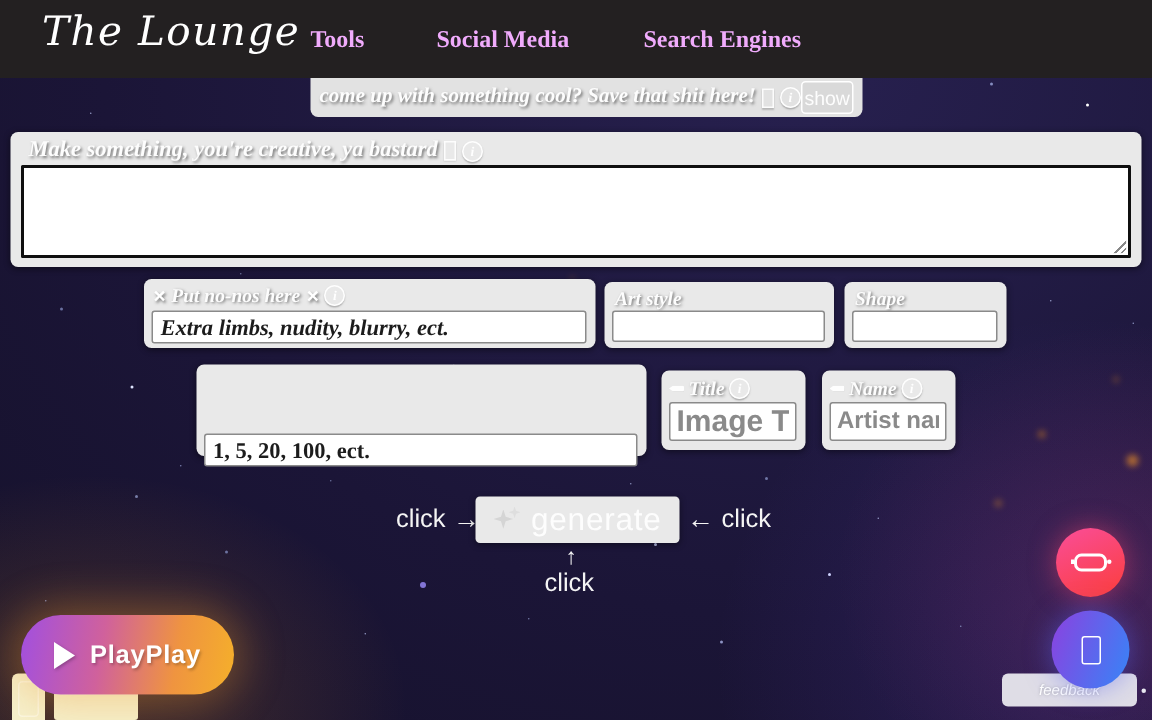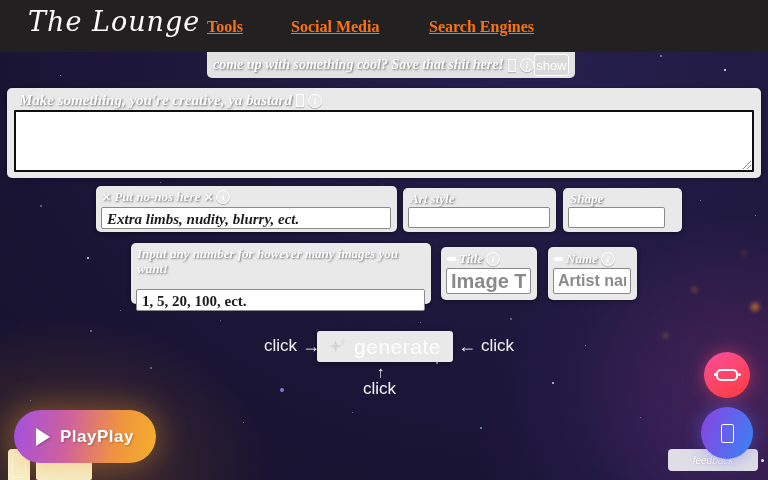--- a/index.html
+++ b/index.html
@@ -21,22 +21,22 @@
     243px 422px #9aa0cc,352px 412px #7a80ae,420px 322px #8a90bd,585px 345px #9aa0cc,
     640px 417px #858cba,700px 200px #9aa0cc,160px 182px #767ca8,30px 400px #8a90bd,
     500px 70px #8a90bd,755px 215px #9198c6,302px 243px #70769f,680px 122px #8a90bd,
     590px 130px #767ca8,220px 320px #6f75a2;}
   .dot-purple{position:absolute;left:280px;top:388px;width:4px;height:4px;border-radius:50%;background:#8f7fe8;opacity:.9;}
   .bokeh{position:absolute;border-radius:50%;filter:blur(2px);}
   
   .nav{position:absolute;left:0;top:0;width:768px;height:52px;background:#232021;z-index:5;}
   .brand{position:absolute;left:28px;top:6px;color:#fff;font-family:"DejaVu Serif",serif;
     font-style:italic;font-size:27px;letter-spacing:1px;}
-  .navlink{position:absolute;top:18px;color:#f97316;font-family:"Liberation Serif",serif;
-    font-weight:bold;font-size:16px;cursor:pointer;text-decoration:underline;}
+  .navlink{position:absolute;top:18px;color:#f0abfc;font-family:"Liberation Serif",serif;
+    font-weight:bold;font-size:16px;cursor:pointer;}
   .nl0{left:207px}.nl1{left:291px}.nl2{left:429px}
   
   .panel{position:absolute;background:#e9e9e9;border-radius:5px;box-shadow:0 1px 4px rgba(0,0,0,.45);}
   .plabel{color:#fdfdfd;font-family:"Liberation Serif",serif;font-style:italic;font-weight:bold;
     text-shadow:1px 1px 2px rgba(90,90,90,.8);white-space:nowrap;display:flex;align-items:center;gap:4px;}
   .info{display:inline-flex;align-items:center;justify-content:center;width:12px;height:12px;
     border:1.5px solid rgba(255,255,255,.95);border-radius:50%;color:#fff;font-size:9px;
     font-family:"Liberation Serif",serif;font-style:italic;flex:0 0 auto;cursor:pointer;
     text-shadow:none;box-shadow:0 1px 1px rgba(120,120,120,.5);}
   .tofu{display:inline-block;width:6px;height:11px;border:1.5px solid rgba(255,255,255,.9);
@@ -59,21 +59,21 @@
   .prompt-ta-wrap{position:absolute;left:7px;top:22px;width:740px;height:62px;}
   .prompt-ta{width:100%;height:100%;border:2px solid #0f0f0f;border-radius:1px;resize:none;font-size:14px;}
   .resize-handle{position:absolute;right:3px;bottom:3px;width:10px;height:10px;pointer-events:none;
     background:repeating-linear-gradient(135deg,transparent 0 2px,#888 2px 3px);
     clip-path:polygon(100% 0,100% 100%,0 100%);}
   
   .nonos{left:96px;top:186px;width:301px;height:46px;}
   .nonos .plabel{position:absolute;left:6px;top:3px;font-size:13px;}
   .nonos input{position:absolute;left:5px;top:21px;width:290px;height:22px;font-size:15px;padding:0 5px;}
   .artstyle{left:403px;top:188px;width:153px;height:44px;}
-  .shape{left:563px;top:188px;width:108px;height:44px;padding-left:11px;}
+  .shape{left:563px;top:188px;width:108px;height:44px;}
   .artstyle .plabel,.shape .plabel{position:absolute;left:7px;top:3px;font-size:13px;}
   .artstyle input{position:absolute;left:5px;top:19px;width:142px;height:21px;font-size:13px;padding:0 4px;}
   .shape input{position:absolute;left:5px;top:19px;width:97px;height:21px;font-size:13px;padding:0 4px;}
   
   .count{left:131px;top:243px;width:300px;height:61px;}
   .count .plabel{position:absolute;left:6px;top:3px;font-size:13px;white-space:normal;
     width:282px;line-height:15px;display:block;}
   .count input{position:absolute;left:5px;top:46px;width:289px;height:22px;font-size:15px;padding:0 5px;}
   .titlebox{left:441px;top:247px;width:96px;height:53px;}
   .namebox{left:548px;top:247px;width:89px;height:53px;}
@@ -189,21 +189,20 @@
     <span class="plabel">Art style</span>
     <input type="text" style="">
   </div>
 
   <div class="panel shape">
     <span class="plabel">Shape</span>
     <input type="text" style="">
   </div>
 
   <div class="panel count">
-    <span class="plabel">Input any number for however many images you want!</span>
     <input class="serif-ph2" type="text" placeholder="1, 5, 20, 100, ect." style="">
   </div>
 
   <div class="panel titlebox">
     <span class="plabel">
       <span class="pencil"></span>
       <span>Title</span>
       <span class="info">i</span>
     </span>
     <input class="sans-ph" type="text" placeholder="Image Title" style="">

